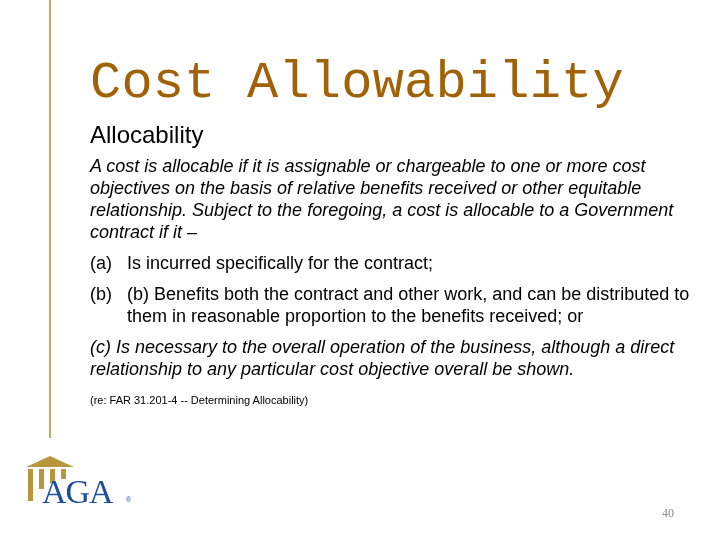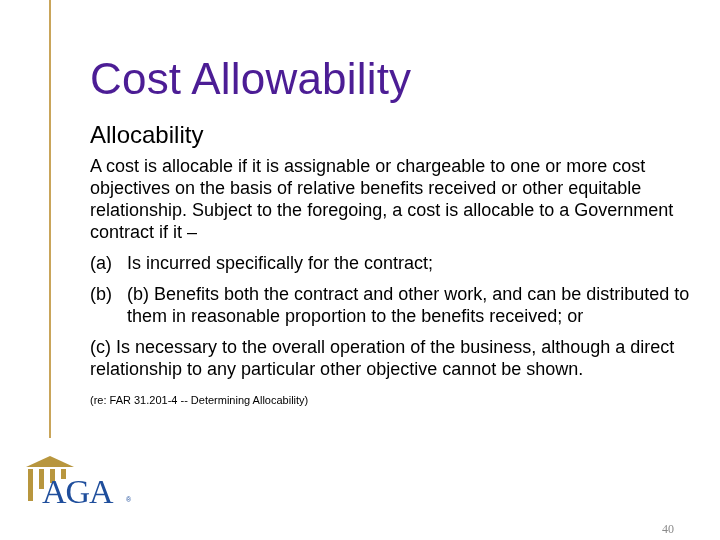--- a/index.html
+++ b/index.html
@@ -1,47 +1,47 @@
 <!DOCTYPE html>
 <html><head>
 <meta charset="utf-8">
 <style>
   html, body { margin:0; padding:0; background:#ffffff; }
   body { width:720px; height:540px; position:relative; overflow:hidden; font-family:"Liberation Sans", sans-serif; color:#000; }
   .vline { position:absolute; left:49px; top:0; width:2px; height:438px; background:#c9a55a; }
-  .title { position:absolute; left:90px; top:54px; font-family:Liberation Sans, sans-serif; font-size:44px; color:#4c1d95; letter-spacing:0.2px; white-space:nowrap; }
+  .title { position:absolute; left:90px; top:54px; font-family:Liberation Mono, monospace; font-size:52px; color:#a16207; letter-spacing:0.2px; white-space:nowrap; }
   .content { position:absolute; left:90px; top:124px; width:600px; font-size:18px; line-height:22px; }
   .heading { font-size:24px; margin:0 0 9px 0; }
-  .para { margin:8px 0 9px 0; }
+  .para { margin:8px 0 9px 0;font-style:italic; }
   .item { display:flex; margin:0 0 9px 0; }
   .item .lab { width:37px; flex:0 0 37px; }
   .item .txt { flex:1; }
   .ref { font-size:11px; margin-top:0; }
   .logo { position:absolute; left:26px; top:455px; width:130px; height:60px; }
-  .pagenum { position:absolute; left:662px; top:522px; font-family:"Liberation Serif", serif; font-size:12px; color:#8a8a8a; }
+  .pagenum { position:absolute; left:662px; top:506px; font-family:"Liberation Serif", serif; font-size:12px; color:#8a8a8a; }
 </style>
 </head>
 <body>
 
 <div class="vline"></div>
 
 <div class="title">Cost Allowability</div>
 
 <div class="content">
   <div class="heading">Allocability</div>
   <div class="para">A cost is allocable if it is assignable or chargeable to one or more cost objectives on the basis of relative benefits received or other equitable relationship. Subject to the foregoing, a cost is allocable to a Government contract if it –</div>
   <div class="item">
     <span class="lab">(a)</span>
     <span class="txt">Is incurred specifically for the contract;</span>
   </div>
   <div class="item">
     <span class="lab">(b)</span>
     <span class="txt">(b) Benefits both the contract and other work, and can be distributed to them in reasonable proportion to the benefits received; or</span>
   </div>
-  <div class="para">(c) Is necessary to the overall operation of the business, although a direct relationship to any particular other objective cannot be shown.</div>
+  <div class="para">(c) Is necessary to the overall operation of the business, although a direct relationship to any particular cost objective overall be shown.</div>
   <div class="ref">(re: FAR 31.201-4 -- Determining Allocability)</div>
 </div>
 
 <div class="logo">
   <svg width="130" height="60" viewBox="0 0 130 60">
     <polygon points="0,12 24,1 48,12" fill="#b8963e"></polygon>
     <rect x="2" y="14" width="5" height="32" fill="#b8963e"></rect>
     <rect x="13" y="14" width="5" height="20" fill="#b8963e"></rect>
     <rect x="24" y="14" width="5" height="14" fill="#b8963e"></rect>
     <rect x="35" y="14" width="5" height="10" fill="#b8963e"></rect>

